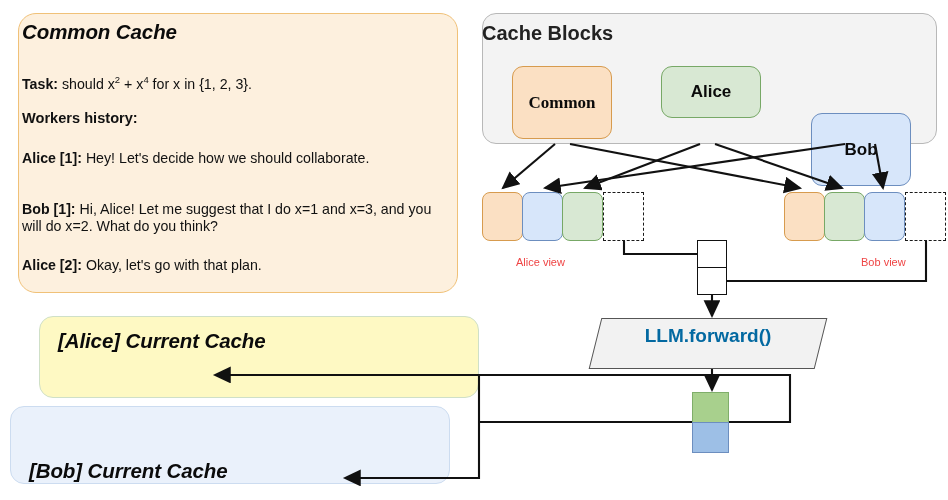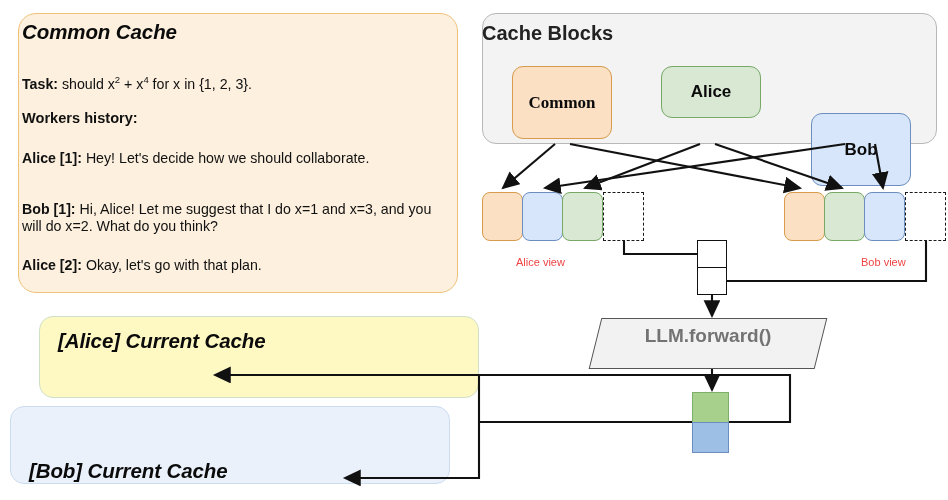--- a/index.html
+++ b/index.html
@@ -86,21 +86,21 @@
 
   
   #llm-forward{
     left:595px;top:318px;width:226px;height:51px;
     background:#f2f2f2;border:1.4px solid #555;
     transform:skewX(-14deg);
   }
   #llm-forward-label{
     left:595px;top:318px;width:226px;height:36px;
     display:flex;align-items:center;justify-content:center;
-    font-weight:bold;font-size:19px;color:#737373;
+    font-weight:bold;font-size:19px;color:#0369a1;
   }
 
   
   #out-green{left:692px;top:392px;width:37px;height:31px;background:#a8d08d;border:1px solid #7fae6a;}
   #out-blue{left:692px;top:422px;width:37px;height:31px;background:#9dbfe6;border:1px solid #6c8ebf;}
 
   
   #connector-box-top{left:697px;top:240px;width:30px;height:28px;background:#fff;border:1.6px solid #111;}
   #connector-box-bottom{left:697px;top:267px;width:30px;height:28px;background:#fff;border:1.6px solid #111;}
 

